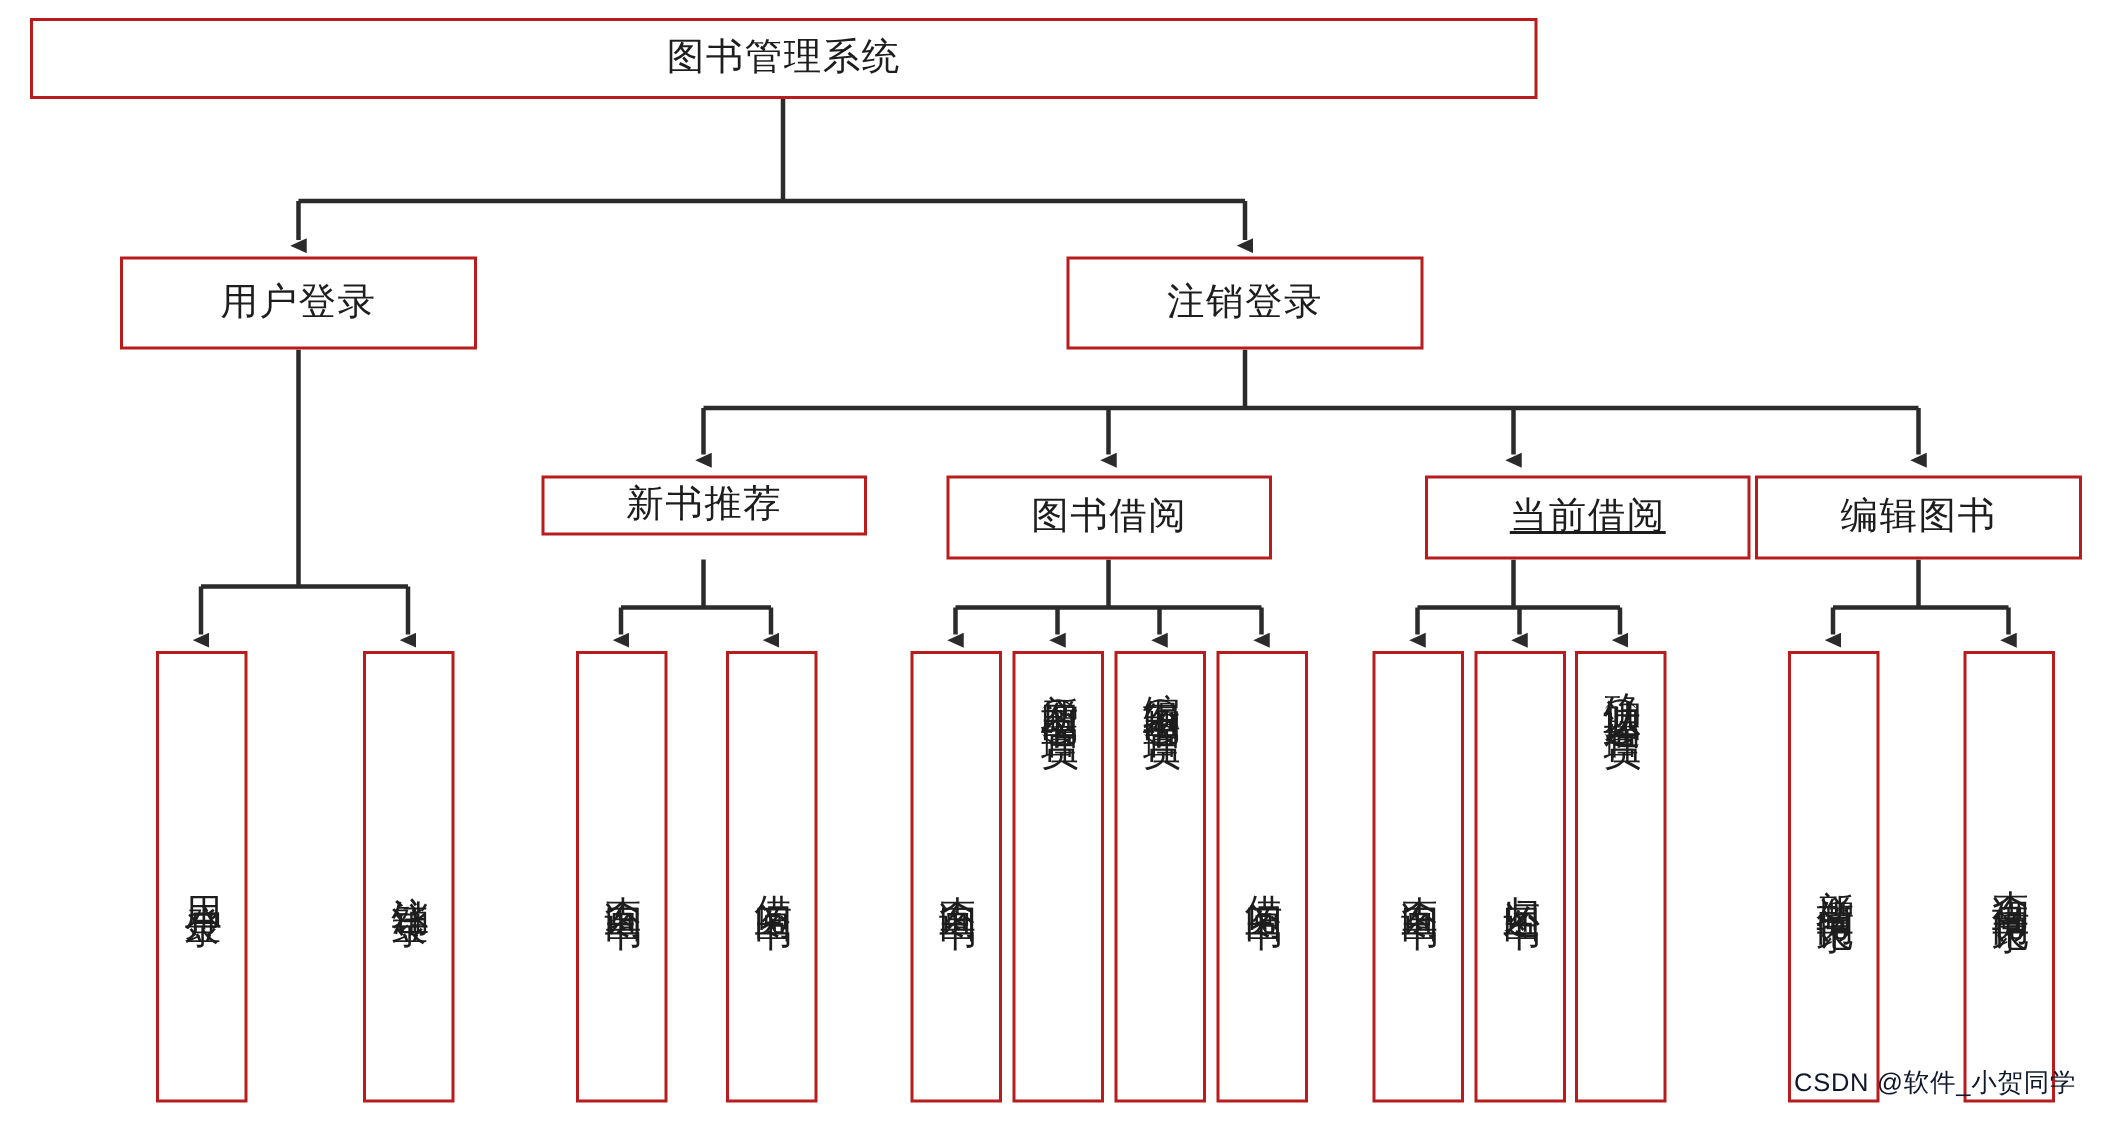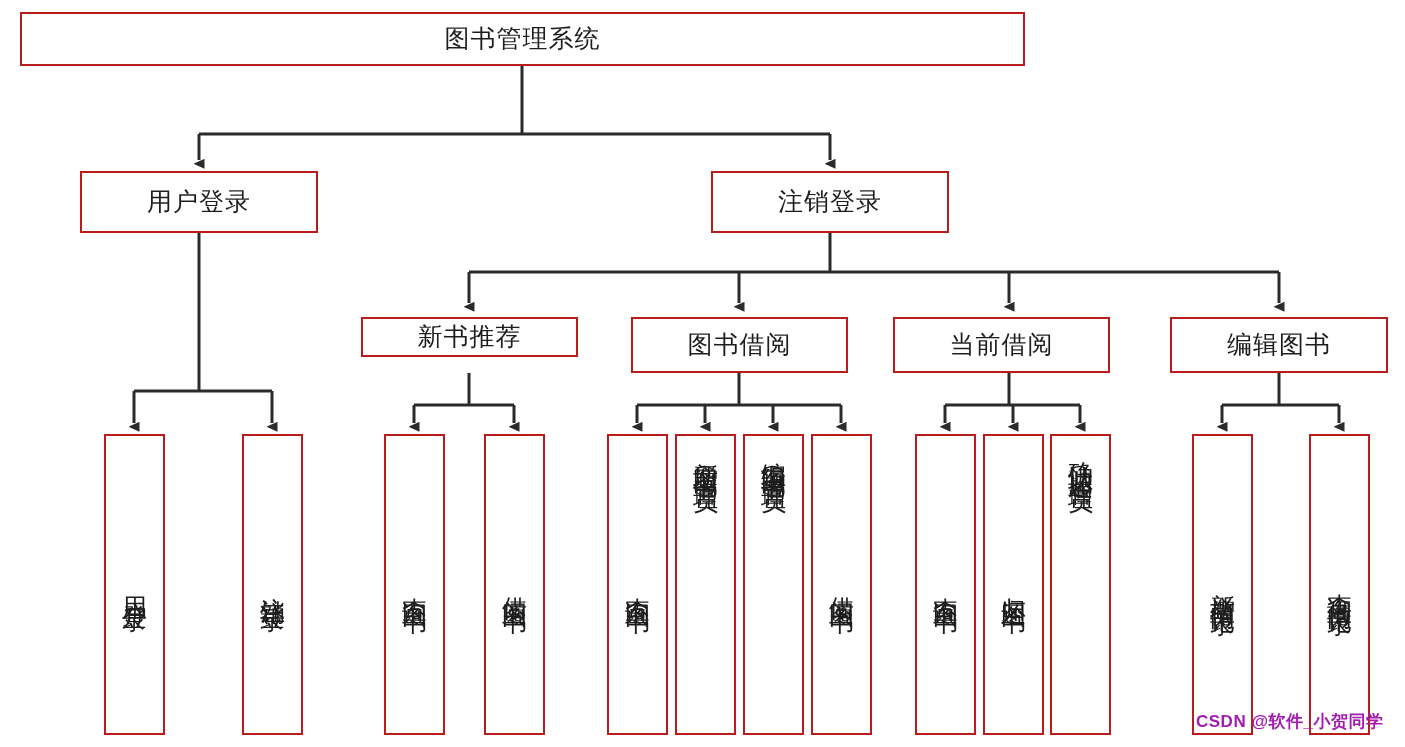--- a/index.html
+++ b/index.html
@@ -56,25 +56,24 @@
     line-height:1.0;
   }
   .v-node.center{
     align-items:center;
     padding-top:0;
   }
   .watermark{
     position:absolute;
     left:1196px;top:710px;
     font-size:17px;
-    color:#a21caf;
+    color:#0f172a;
     letter-spacing:0.5px;
     white-space:nowrap;
     z-index:5;
-    font-weight:bold;
   }
 </style>
 </head>
 <body>
 
 <div id="canvas">
 
   <svg class="edges" viewBox="0 0 1405 747" xmlns="http://www.w3.org/2000/svg">
     <defs>
       <marker id="arrow" markerWidth="10" markerHeight="11" refX="1.2" refY="5.5" orient="auto" markerUnits="userSpaceOnUse">
@@ -138,21 +137,21 @@
   </div>
 
   <div class="node h-node" style="left:361px;top:317px;width:217px;height:40px;">
     <span class="lbl">新书推荐</span>
   </div>
 
   <div class="node h-node" style="left:631px;top:317px;width:217px;height:56px;">
     <span class="lbl">图书借阅</span>
   </div>
 
-  <div class="node h-node" style="left:893px;top:317px;width:217px;height:56px;">
+  <div class="node h-node" style="left:950px;top:317px;width:217px;height:56px;text-decoration:underline;">
     <span class="lbl">当前借阅</span>
   </div>
 
   <div class="node h-node" style="left:1170px;top:317px;width:218px;height:56px;">
     <span class="lbl">编辑图书</span>
   </div>
 
   <div class="node v-node center" style="left:104px;top:434px;width:61px;height:301px;">
     <span class="lbl">用户登录</span>
   </div>

